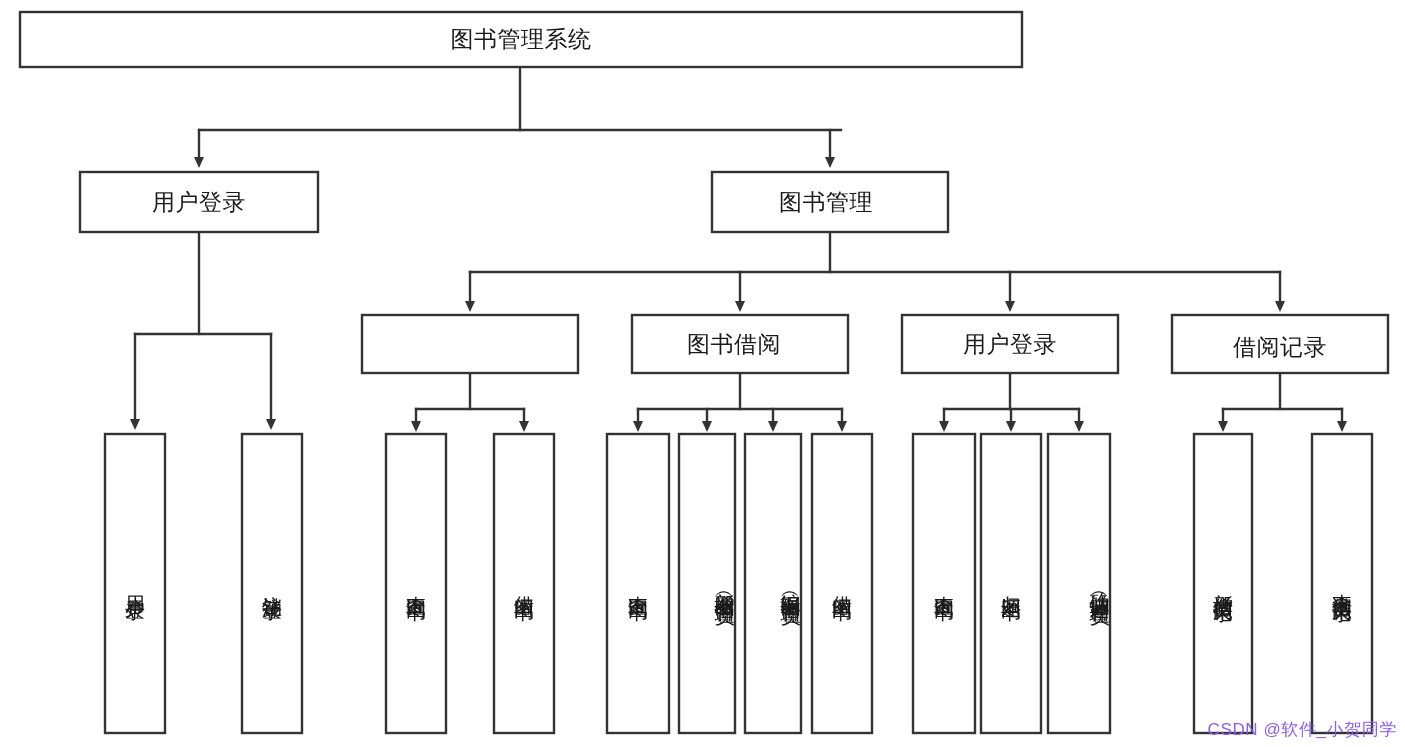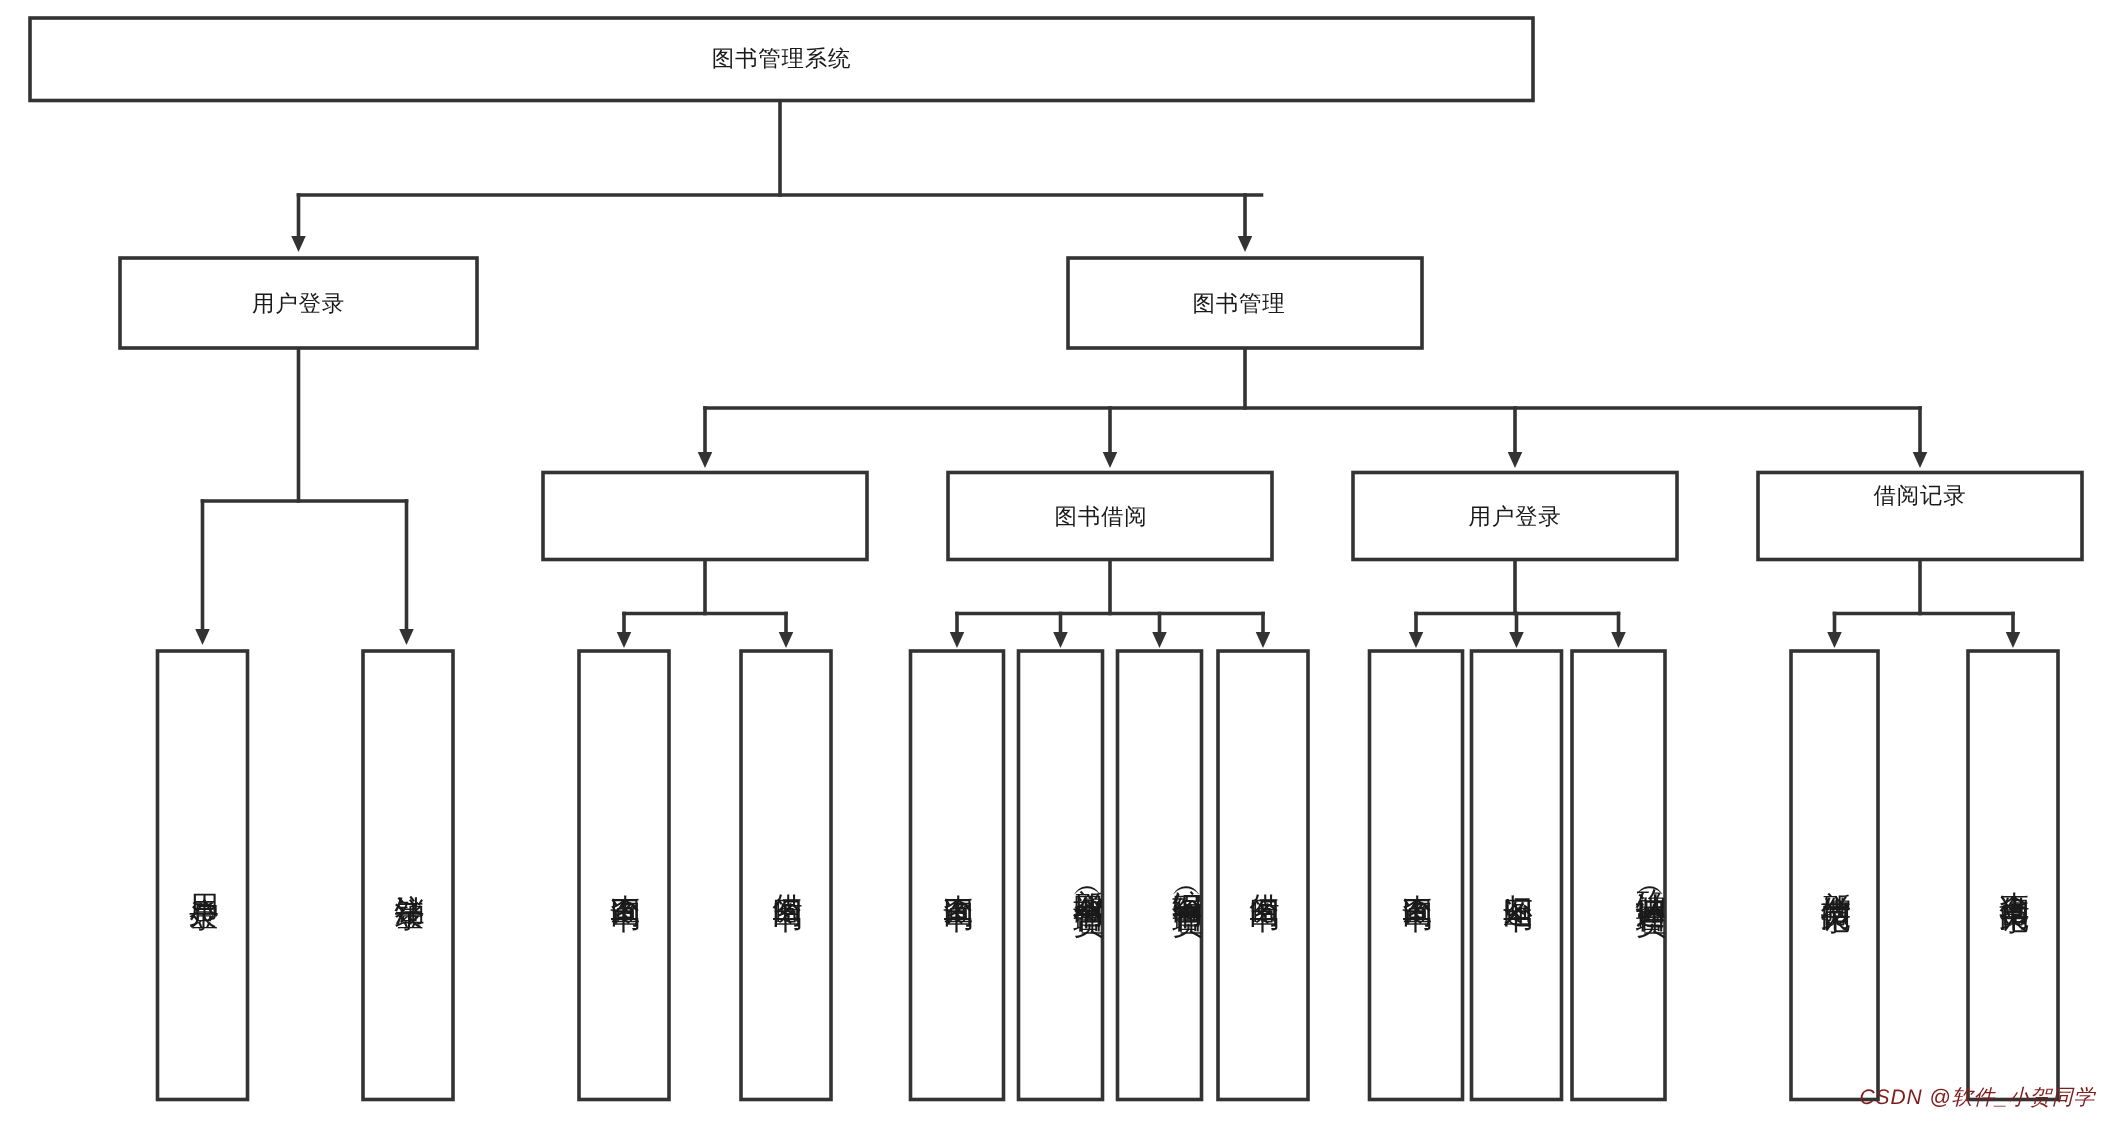--- a/index.html
+++ b/index.html
@@ -43,45 +43,44 @@
     position: absolute;
     display: flex;
     align-items: center;
     justify-content: center;
     text-align: center;
     color: #1a1a1a;
     pointer-events: none;
     box-sizing: border-box;
   }
   .node-label.horiz {
-    font-size: 15px;
+    font-size: 23px;
     letter-spacing: 0.5px;
   }
   .node-label.vert {
     writing-mode: vertical-rl;
     text-orientation: upright;
     font-size: 20px;
     letter-spacing: 2px;
     line-height: 1.05;
     align-items: flex-start;
     padding-top: 4px;
   }
   .node-label.vert.mid {
     align-items: center;
     padding-top: 0;
   }
   .watermark {
     position: absolute;
     right: 8px;
     bottom: 6px;
-    font-size: 14px;
-    color: #7f1d1d;
+    font-size: 17px;
+    color: #8b5cf6;
     letter-spacing: 0.6px;
     white-space: nowrap;
-    font-style: italic;
   }
 </style>
 </head>
 <body>
 
 <div id="diagram-root">
 
   <svg class="layer" viewBox="0 0 1405 747">
     <defs>
       <marker id="arrow" markerWidth="12" markerHeight="12" refX="1" refY="5" orient="auto" markerUnits="userSpaceOnUse">
@@ -172,21 +171,21 @@
     <rect class="box-rect" x="1312" y="434" width="60" height="299"></rect>
   </svg>
 
   <div class="node-label horiz" style="left:20px; top:12px; width:1002px; height:55px;">图书管理系统</div>
 
   <div class="node-label horiz" style="left:80px; top:172px; width:238px; height:60px;">用户登录</div>
   <div class="node-label horiz" style="left:708px; top:172px; width:236px; height:60px;">图书管理</div>
 
   <div class="node-label horiz" style="left:612px; top:315px; width:244px; height:58px;">图书借阅</div>
   <div class="node-label horiz" style="left:902px; top:315px; width:216px; height:58px;">用户登录</div>
-  <div class="node-label horiz" style="left:1172px; top:301px; width:216px; height:58px;">借阅记录</div>
+  <div class="node-label horiz" style="left:1172px; top:318px; width:216px; height:58px;">借阅记录</div>
 
   <div class="node-label vert mid" style="left:105px; top:434px; width:60px; height:299px;">用户登录</div>
   <div class="node-label vert mid" style="left:242px; top:434px; width:60px; height:299px;">注销登录</div>
 
   <div class="node-label vert mid" style="left:386px; top:434px; width:60px; height:299px;">查询图书</div>
   <div class="node-label vert mid" style="left:494px; top:434px; width:60px; height:299px;">借阅图书</div>
 
   <div class="node-label vert mid" style="left:607px; top:434px; width:62px; height:299px;">查询图书</div>
   <div class="node-label vert" style="left:679px; top:434px; width:56px; height:299px;">新增图书（管理员）</div>
   <div class="node-label vert" style="left:745px; top:434px; width:56px; height:299px;">编辑图书（管理员）</div>

